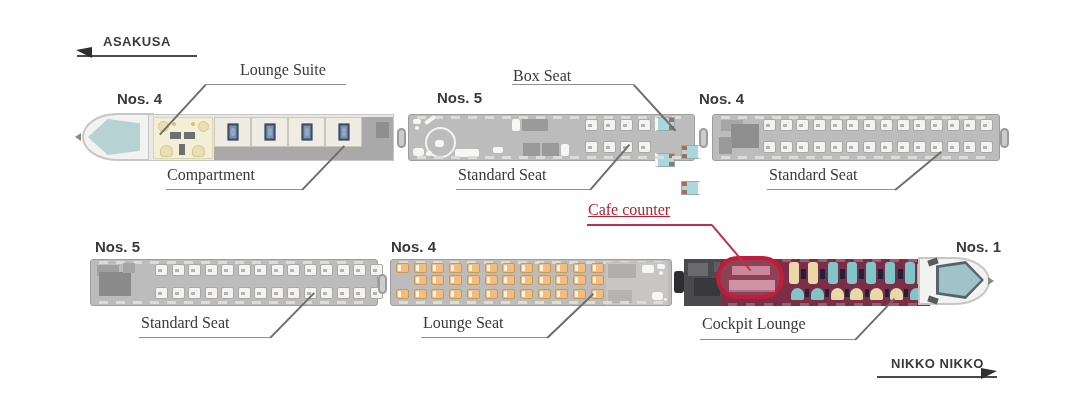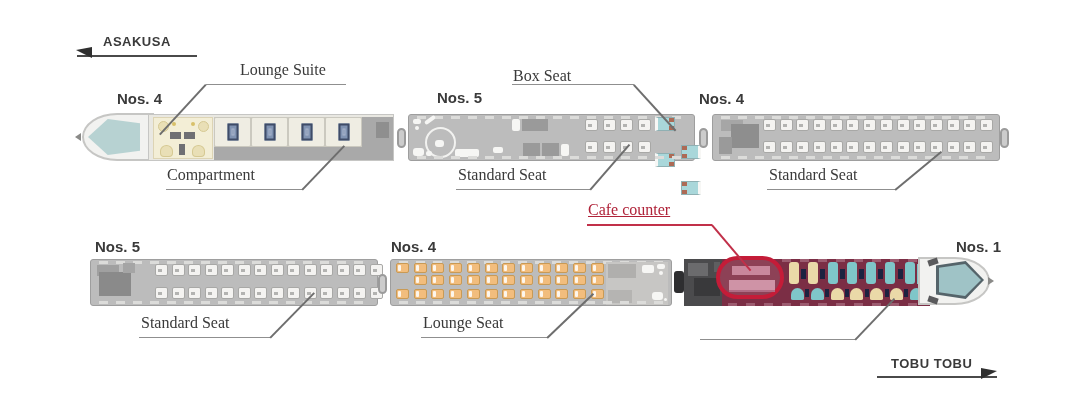--- a/index.html
+++ b/index.html
@@ -64,21 +64,21 @@
 </style>
 </head>
 <body>
 
 <div id="canvas">
 
   <div class="abs dir-label" style="left:103px;top:34px;">ASAKUSA</div>
   <div class="abs dir-line" style="left:77px;top:55px;width:120px;"></div>
   <div class="abs arrow-left" style="left:76px;top:47px;"></div>
 
-  <div class="abs dir-label" style="left:891px;top:356px;">TOBU TOBU</div>
+  <div class="abs dir-label" style="left:891px;top:356px;">NIKKO NIKKO</div>
   <div class="abs dir-line" style="left:877px;top:376px;width:120px;"></div>
   <div class="abs arrow-right" style="left:981px;top:368px;"></div>
 
   <div class="abs car-no" style="left:117px;top:90px;">Nos. 4</div>
   <div class="abs car-no" style="left:401px;top:89px;margin-left:36px;">Nos. 5</div>
   <div class="abs car-no" style="left:699px;top:90px;">Nos. 4</div>
   <div class="abs car-no" style="left:95px;top:238px;">Nos. 5</div>
   <div class="abs car-no" style="left:391px;top:238px;">Nos. 4</div>
   <div class="abs car-no" style="left:956px;top:238px;">Nos. 1</div>
 
@@ -394,20 +394,21 @@
   <div class="abs leader" style="left:895px;top:189px;width:60px;transform:rotate(-39.6deg);"></div>
 
   <div class="abs ann" style="left:141px;top:314px;">Standard Seat</div>
   <div class="abs ann-underline" style="left:139px;top:337px;width:131px;"></div>
   <div class="abs leader" style="left:270px;top:337px;width:63px;transform:rotate(-45.6deg);"></div>
 
   <div class="abs ann" style="left:423px;top:314px;">Lounge Seat</div>
   <div class="abs ann-underline" style="left:421px;top:337px;width:126px;"></div>
   <div class="abs leader" style="left:547px;top:337px;width:64px;transform:rotate(-43.7deg);"></div>
 
+  <div class="abs ann" style="left:702px;top:315px;">Cockpit Lounge</div>
   <div class="abs ann-underline" style="left:700px;top:339px;width:155px;"></div>
   <div class="abs leader" style="left:855px;top:339px;width:57px;transform:rotate(-46.4deg);"></div>
 
   <div class="abs ann red" style="left:588px;top:201px;text-decoration:underline;">Cafe counter</div>
   <div class="abs ann-underline red" style="left:587px;top:224px;width:125px;"></div>
   <div class="abs leader red" style="left:712px;top:224px;width:60px;transform:rotate(49.7deg);"></div>
 
 </div>
 
 </body></html>

